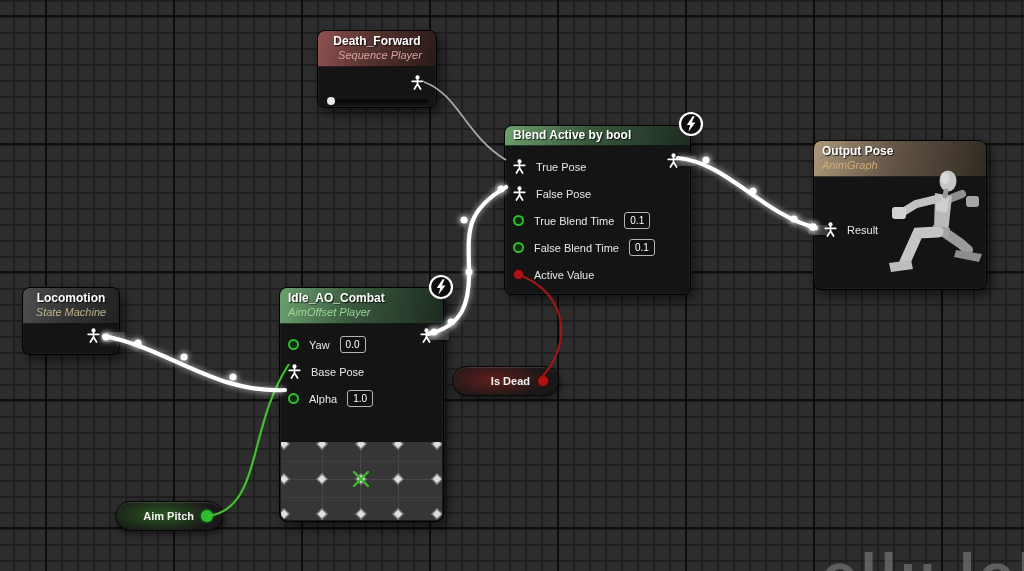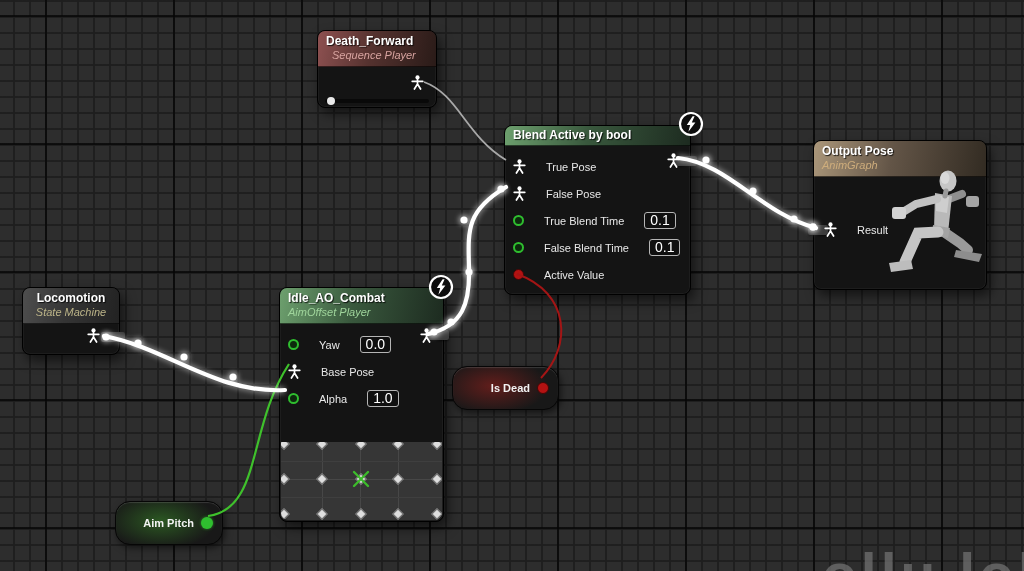--- a/index.html
+++ b/index.html
@@ -19,36 +19,36 @@
     box-shadow:4px 6px 12px rgba(0,0,0,.55), inset 0 0 0 1px rgba(255,255,255,.04);
   }
   .nhead{border-radius:7px 7px 0 0;padding:3px 8px 4px 8px;border-bottom:1px solid rgba(0,0,0,.6);}
   .ntitle{font-size:12px;font-weight:bold;color:#fff;text-shadow:1px 1px 1px rgba(0,0,0,.8);line-height:15px;}
   .nsub{font-size:11px;font-style:italic;line-height:13px;}
   .hd-red{background:linear-gradient(100deg,#8e5151 0%,#55322f 45%,#2a1b18 100%);}
   .hd-green{background:linear-gradient(100deg,#6da06e 0%,#39583d 45%,#1d2b20 100%);}
   .hd-tan{background:linear-gradient(100deg,#ab977a 0%,#635547 45%,#322b22 100%);}
   .hd-gray{background:linear-gradient(100deg,#4e4e4e 0%,#353535 45%,#222 100%);text-align:center;}
   .rows{padding-top:7px;}
-  .row{display:flex;align-items:center;height:27px;padding:0 8px;gap:20px;
+  .row{display:flex;align-items:center;height:27px;padding:0 8px;gap:10px;
        color:#e8e8e8;font-size:11px;}
   .pin-ring{width:11px;height:11px;border-radius:50%;box-sizing:border-box;
             border:2.5px solid #2fbe2f;background:#0d2a0d;flex:0 0 auto;}
   .pin-fill{width:11px;height:11px;border-radius:50%;background:#2fbe2f;flex:0 0 auto;
             box-shadow:0 0 3px rgba(60,220,50,.6);}
   .pin-red{width:11px;height:11px;border-radius:50%;background:#b41212;border:1px solid #420707;
            box-sizing:border-box;flex:0 0 auto;}
   .vbox{border:1px solid #b5b5b5;border-radius:3px;background:#101010;color:#fff;
-        font-size:14px;line-height:13px;padding:1px 5px;}
+        font-size:10px;line-height:13px;padding:1px 5px;}
   .pose-pin{display:inline-flex;flex:0 0 auto;}
   .out-pin{position:absolute;display:flex;align-items:center;}
   .nub{position:absolute;background:#3c3c3c;border-radius:2px;box-shadow:0 1px 2px rgba(0,0,0,.6);}
   .bolt{position:absolute;width:26px;height:26px;z-index:40;}
   .pill{
-    position:absolute;height:44px;border-radius:15px;border:1px solid #060606;
+    position:absolute;height:30px;border-radius:15px;border:1px solid #060606;
     display:flex;align-items:center;justify-content:flex-end;gap:7px;padding:0 9px 0 12px;
     box-sizing:border-box;color:#f2f2f2;font-size:11px;font-weight:bold;
     box-shadow:2px 3px 7px rgba(0,0,0,.55), inset 0 1px 1px rgba(255,255,255,.14);
   }
   .pill-red{background:#181818 radial-gradient(ellipse 70% 90% at 38% 45%, rgba(158,34,30,.55), rgba(0,0,0,0) 75%);}
   .pill-green{background:#181818 radial-gradient(ellipse 70% 90% at 42% 45%, rgba(62,150,44,.5), rgba(0,0,0,0) 75%);}
   .seqbar{position:absolute;left:7px;right:7px;height:4px;background:#090909;border-radius:2px;}
   .seqdot{position:absolute;left:2px;top:-2px;width:8px;height:8px;border-radius:50%;background:#e9e9e9;}
   .aimgrid{position:absolute;left:1px;right:1px;bottom:1px;height:78px;background:#363636;
            border-radius:0 0 7px 7px;overflow:hidden;}
@@ -74,21 +74,21 @@
     </div>
     <span class="nub" style="left:78px;top:44px;width:24px;height:10px;"></span>
     <span class="out-pin" style="left:64px;top:40px;">
       <svg width="13" height="15" viewBox="0 0 13 15">
           <circle cx="6.5" cy="2.4" r="2.1" fill="#fff"></circle>
           <path d="M6.5 4.6 V9 M1.2 6.3 H11.8 M6.5 9 L3.4 14 M6.5 9 L9.6 14" stroke="#fff" stroke-width="1.7" stroke-linecap="round" fill="none"></path>
         </svg>
     </span>
   </div>
 
-  <div class="node" style="left:317px;top:30px;width:118px;height:76px;">
+  <div class="node" style="left:317px;top:30px;width:118px;height:76px;text-align:center;">
     <div class="nhead hd-red">
       <div class="ntitle">Death_Forward</div>
       <div class="nsub" style="color:#d8a4a0;margin-left:6px;">Sequence Player</div>
     </div>
     <span class="out-pin" style="left:93px;top:44px;">
       <svg width="13" height="15" viewBox="0 0 13 15">
           <circle cx="6.5" cy="2.4" r="2.1" fill="#fff"></circle>
           <path d="M6.5 4.6 V9 M1.2 6.3 H11.8 M6.5 9 L3.4 14 M6.5 9 L9.6 14" stroke="#fff" stroke-width="1.7" stroke-linecap="round" fill="none"></path>
         </svg>
     </span>

